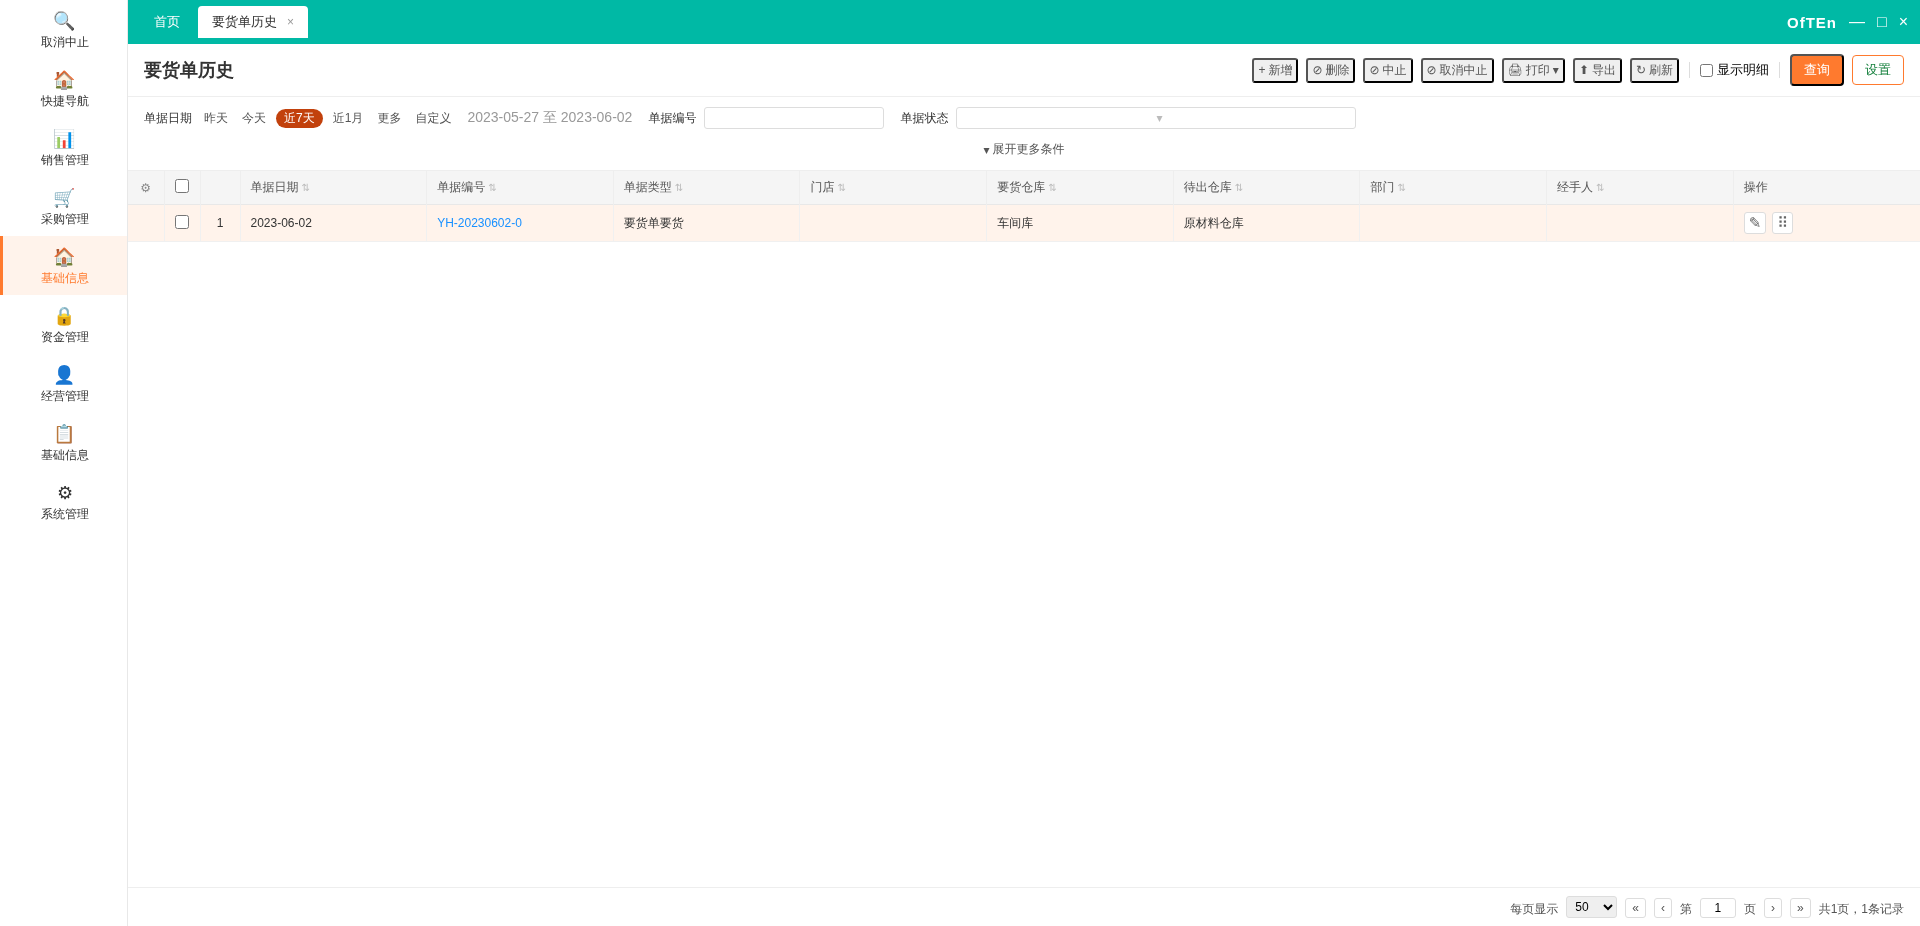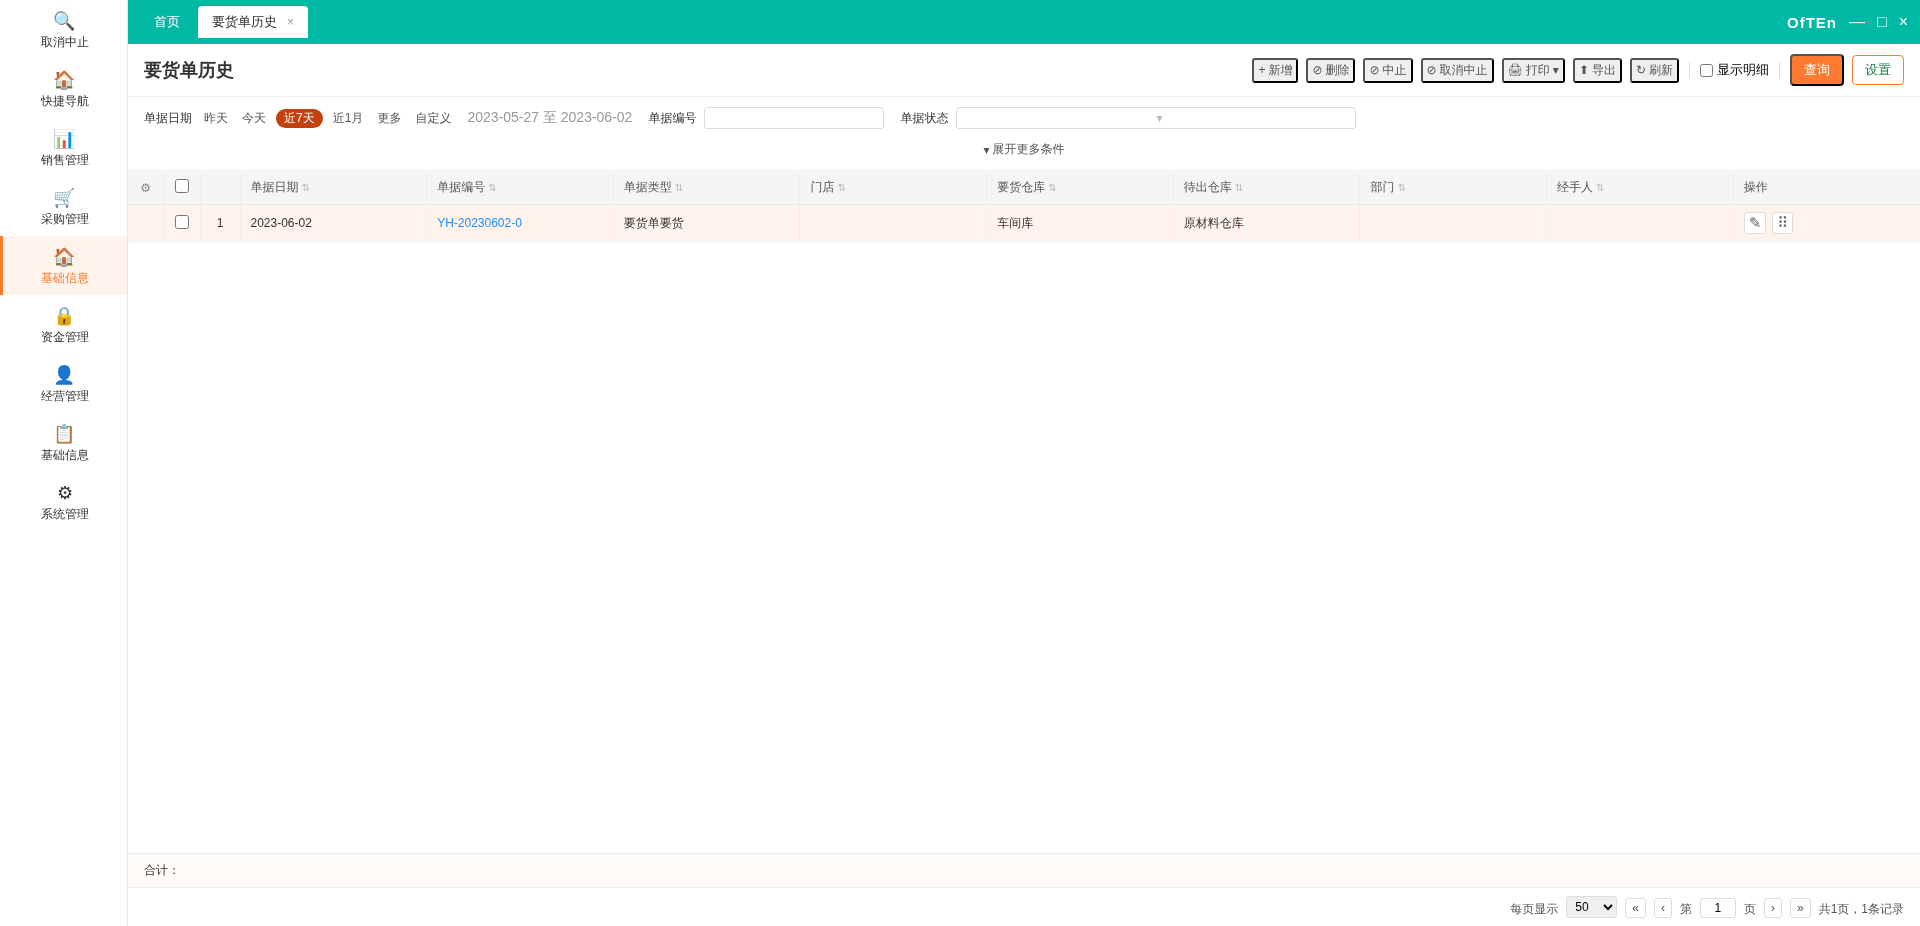--- a/index.html
+++ b/index.html
@@ -572,23 +572,20 @@
         <div class="action-icons">
           <span class="action-icon" title="编辑">✎</span>
           <span class="action-icon" title="更多">⠿</span>
         </div>
       </td>
     </tr>
           </tbody>
       </table>
     </div>
 
-    <div class="footer-sum">
-      <span>合计：</span>
-    </div>
 
     <div class="pagination">
       <span>每页显示</span>
       <select class="page-size-select">
         <option>20</option>
         <option selected="">50</option>
         <option>100</option>
         <option>200</option>
       </select>
       <button class="page-btn">«</button>

